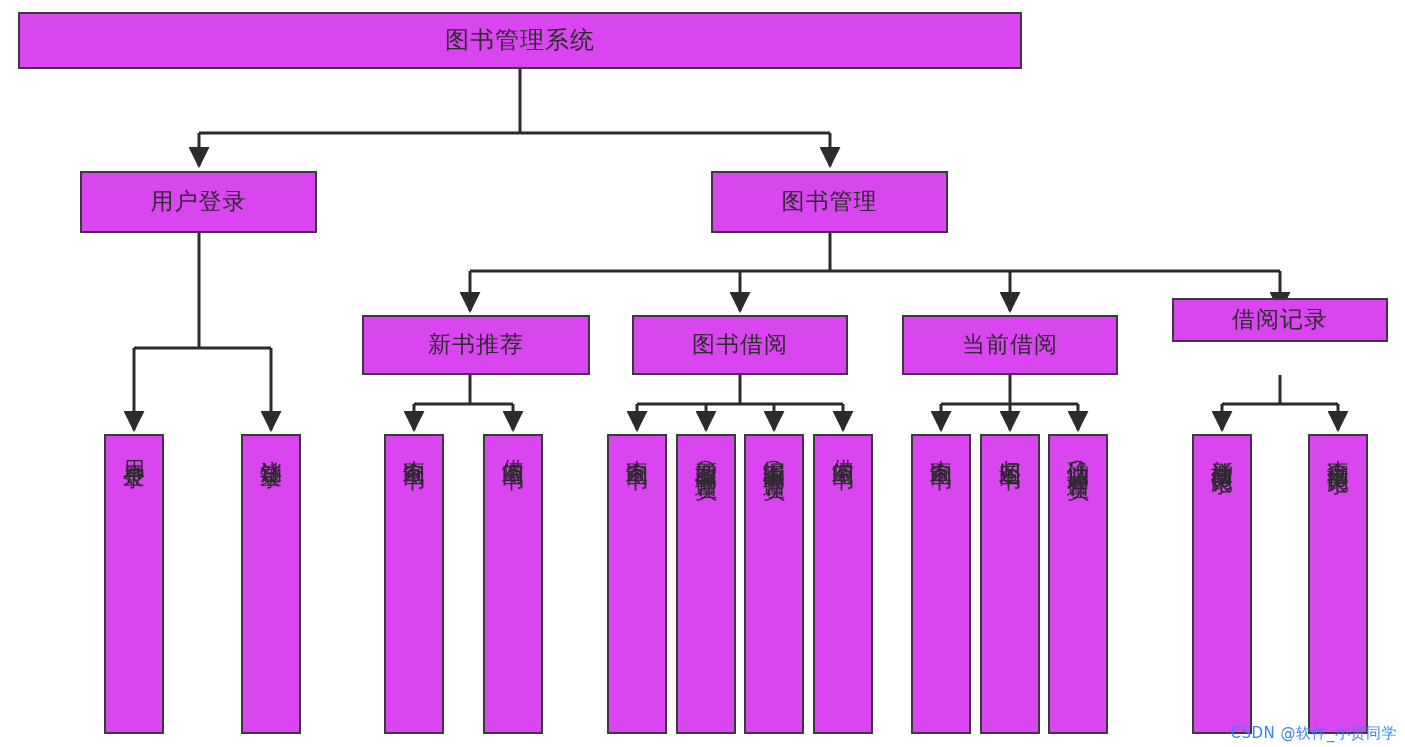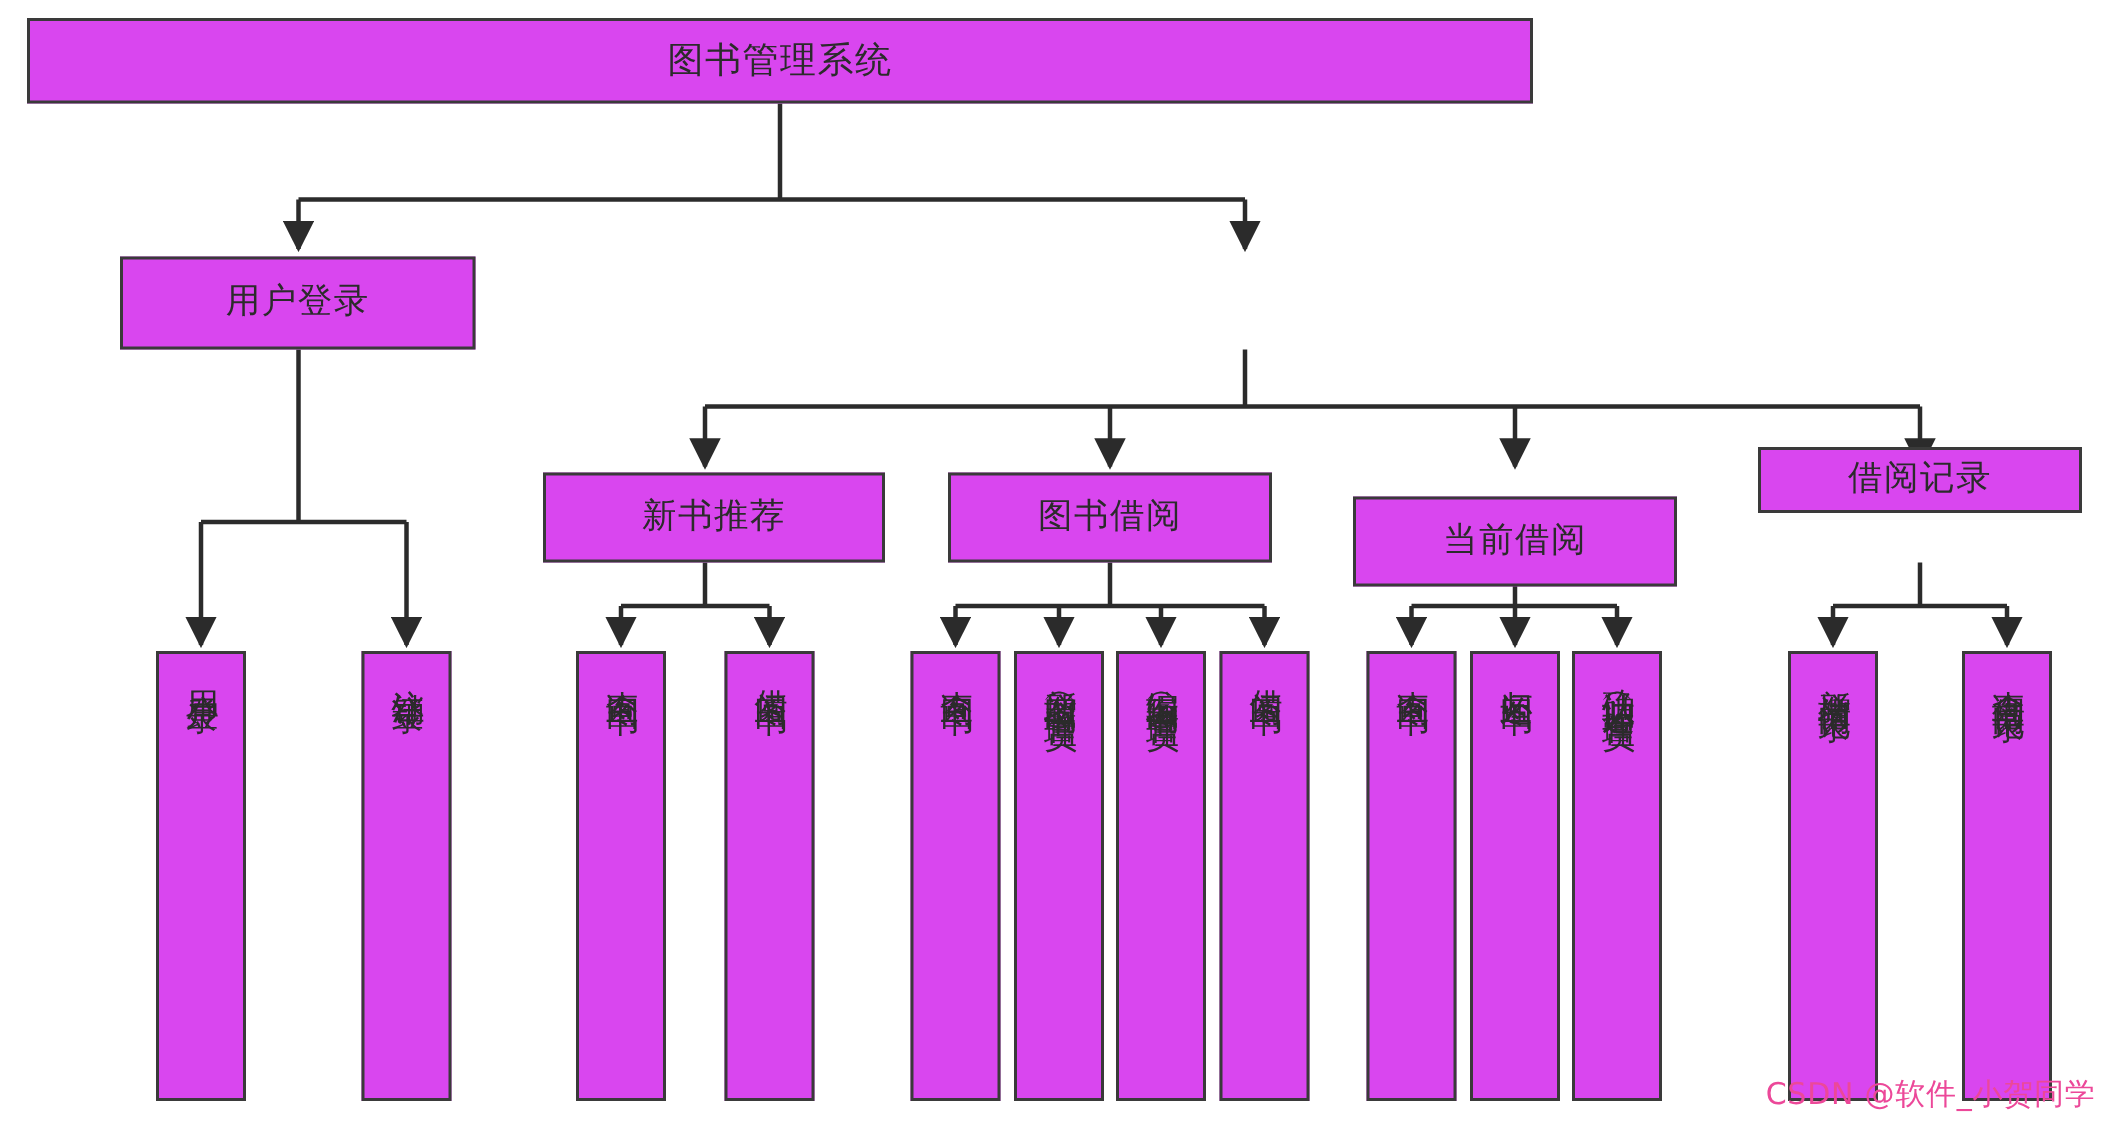--- a/index.html
+++ b/index.html
@@ -62,22 +62,22 @@
     writing-mode: vertical-rl;
     text-orientation: upright;
     font-size: 22px;
     letter-spacing: 3px;
     line-height: 1;
   }
   .watermark {
     position: absolute;
     right: 8px;
     bottom: 4px;
-    font-size: 20px;
-    color: #ec4899;
+    font-size: 15px;
+    color: #3b82f6;
     letter-spacing: 0.5px;
     z-index: 5;
     white-space: nowrap;
   }
 </style>
 </head>
 <body>
 
 <div id="diagram-root">
 
@@ -131,28 +131,31 @@
     </g>
   </svg>
 
   <div class="node h root" style="left:18px; top:12px; width:1004px; height:57px;">
     <span class="node-label">图书管理系统</span>
   </div>
 
   <div class="node h" style="left:80px; top:171px; width:237px; height:62px;">
     <span class="node-label">用户登录</span>
   </div>
+  <div class="node h" style="left:711px; top:171px; width:237px; height:62px;">
+    <span class="node-label">图书管理</span>
+  </div>
 
   <div class="node h" style="left:362px; top:315px; width:228px; height:60px;">
     <span class="node-label">新书推荐</span>
   </div>
   <div class="node h" style="left:632px; top:315px; width:216px; height:60px;">
     <span class="node-label">图书借阅</span>
   </div>
-  <div class="node h" style="left:902px; top:315px; width:216px; height:60px;margin-top:16px;">
+  <div class="node h" style="left:902px; top:315px; width:216px; height:60px;">
     <span class="node-label">当前借阅</span>
   </div>
   <div class="node h" style="left:1172px; top:298px; width:216px; height:44px;">
     <span class="node-label">借阅记录</span>
   </div>
 
   <div class="node v" style="left:104px; top:434px; width:60px; height:300px;">
     <span class="node-label">用户登录</span>
   </div>
   <div class="node v" style="left:241px; top:434px; width:60px; height:300px;">

